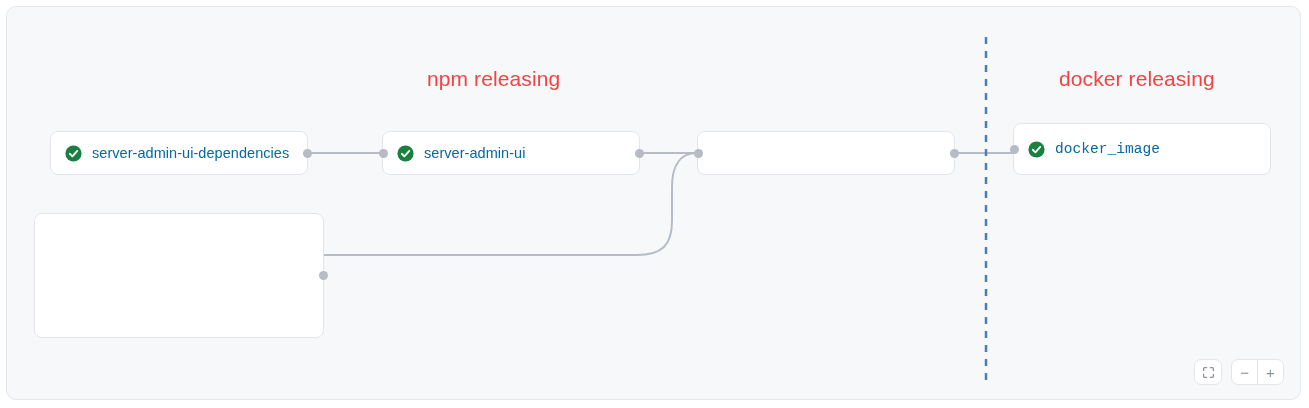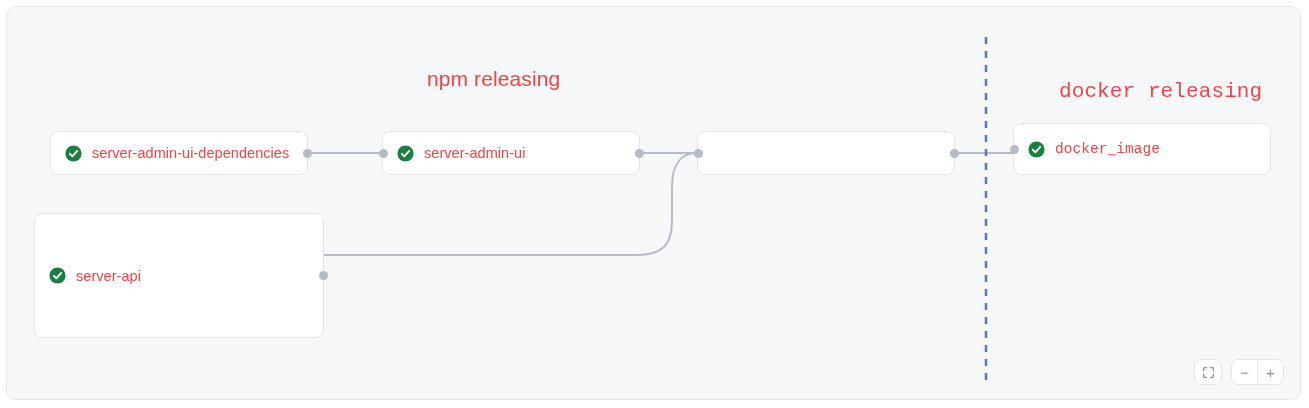--- a/index.html
+++ b/index.html
@@ -60,21 +60,21 @@
     justify-content: center;
   }
   .node-row {
     display: flex;
     align-items: center;
     padding: 0 14px;
     height: 28px;
   }
   .node-label {
     font-size: 14.5px;
-    color: #ef4444;
+    color: #0369a1;
     white-space: nowrap;
     margin-left: 10px;
     letter-spacing: 0.05px;
   }
   .status-icon {
     width: 17px;
     height: 17px;
     flex: 0 0 17px;
     display: block;
   }
@@ -143,21 +143,21 @@
         <path d="M 301 146 L 375 146" fill="none" stroke="#b6bcc6" stroke-width="2"></path>
         <path d="M 633 146 L 690 146" fill="none" stroke="#b6bcc6" stroke-width="2"></path>
         <path d="M 948 146 L 1006 146" fill="none" stroke="#b6bcc6" stroke-width="2"></path>
         <path d="M 317 248 L 630 248 C 655 248 665 238 665 214 L 665 180 C 665 156 675 146 690 146" fill="none" stroke="#b6bcc6" stroke-width="2"></path>
       </g>
     <line id="divider-line" stroke-width="2.5" stroke-dasharray="7 7" stroke-linecap="butt" x1="979" x2="979" y1="30" y2="375" stroke="#4a7bc4"></line>
   </svg>
 
   <div id="titles-group">
       <div class="section-title" style="left: 420px; top: 60px;">npm releasing</div>
-      <div class="section-title" style="left: 1052px; top: 73px; font-family: Liberation Mono, monospace;">docker releasing</div>
+      <div class="section-title" style="left: 1052px; top: 60px;">docker releasing</div>
     </div>
 
   <div id="nodes-group">
       <div class="node" style="left: 43px; top: 124px; width: 258px; height: 44px;">
         <div class="node-row">
           <svg class="status-icon" viewBox="0 0 20 20">
             <circle cx="10" cy="10" r="9.5" fill="#1a8040"></circle>
             <path d="M5.6 10.3 L8.7 13.3 L14.4 6.9" fill="none" stroke="#ffffff" stroke-width="2.1" stroke-linecap="round" stroke-linejoin="round"></path>
           </svg>
           <span class="node-label">server-admin-ui-dependencies</span>
@@ -183,27 +183,20 @@
         <div class="node-row">
           <svg class="status-icon" viewBox="0 0 20 20">
             <circle cx="10" cy="10" r="9.5" fill="#1a8040"></circle>
             <path d="M5.6 10.3 L8.7 13.3 L14.4 6.9" fill="none" stroke="#ffffff" stroke-width="2.1" stroke-linecap="round" stroke-linejoin="round"></path>
           </svg>
           <span class="node-label">docker_image</span>
         </div>
         <div class="handle left" style="background: rgb(182, 188, 198);"></div>
       </div>
       <div class="node" style="left: 27px; top: 206px; width: 290px; height: 125px;">
-        <div class="node-row">
-          <svg class="status-icon" viewBox="0 0 20 20">
-            <circle cx="10" cy="10" r="9.5" fill="#1a8040"></circle>
-            <path d="M5.6 10.3 L8.7 13.3 L14.4 6.9" fill="none" stroke="#ffffff" stroke-width="2.1" stroke-linecap="round" stroke-linejoin="round"></path>
-          </svg>
-          <span class="node-label">server-api</span>
-        </div>
         <div class="handle right" style="background: rgb(182, 188, 198);"></div>
       </div>
     </div>
 
   <div id="controls">
     <div class="ctrl-box">
       <button class="ctrl-btn" aria-label="fit view">
         <svg width="13" height="13" viewBox="0 0 16 16" fill="none" stroke="#8a919e" stroke-width="1.6" stroke-linecap="round" stroke-linejoin="round">
           <path d="M2 5.6V3.2A1.2 1.2 0 0 1 3.2 2h2.4"></path>
           <path d="M10.4 2h2.4A1.2 1.2 0 0 1 14 3.2v2.4"></path>

